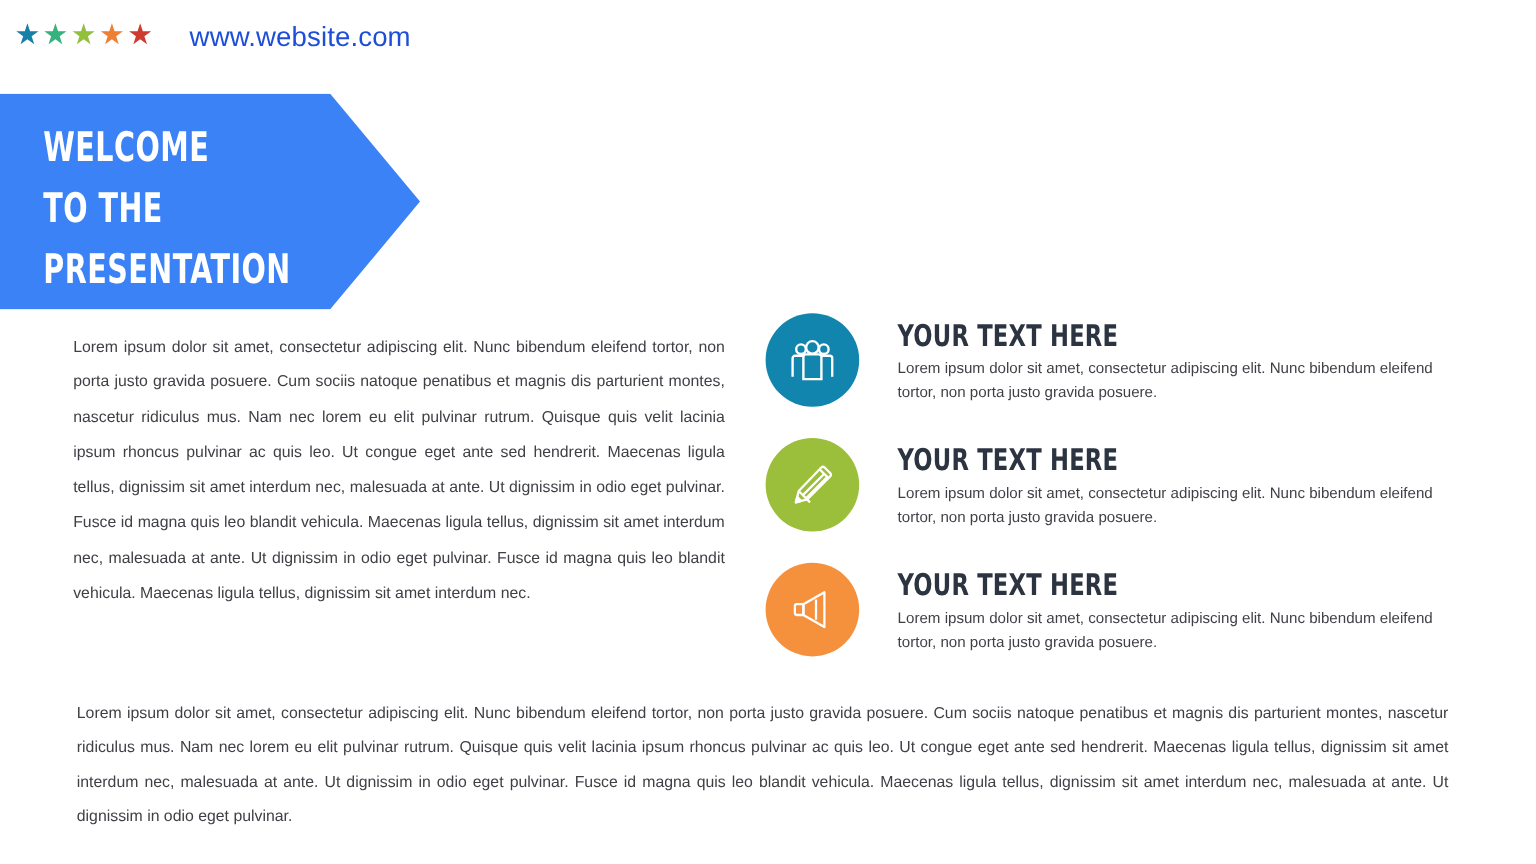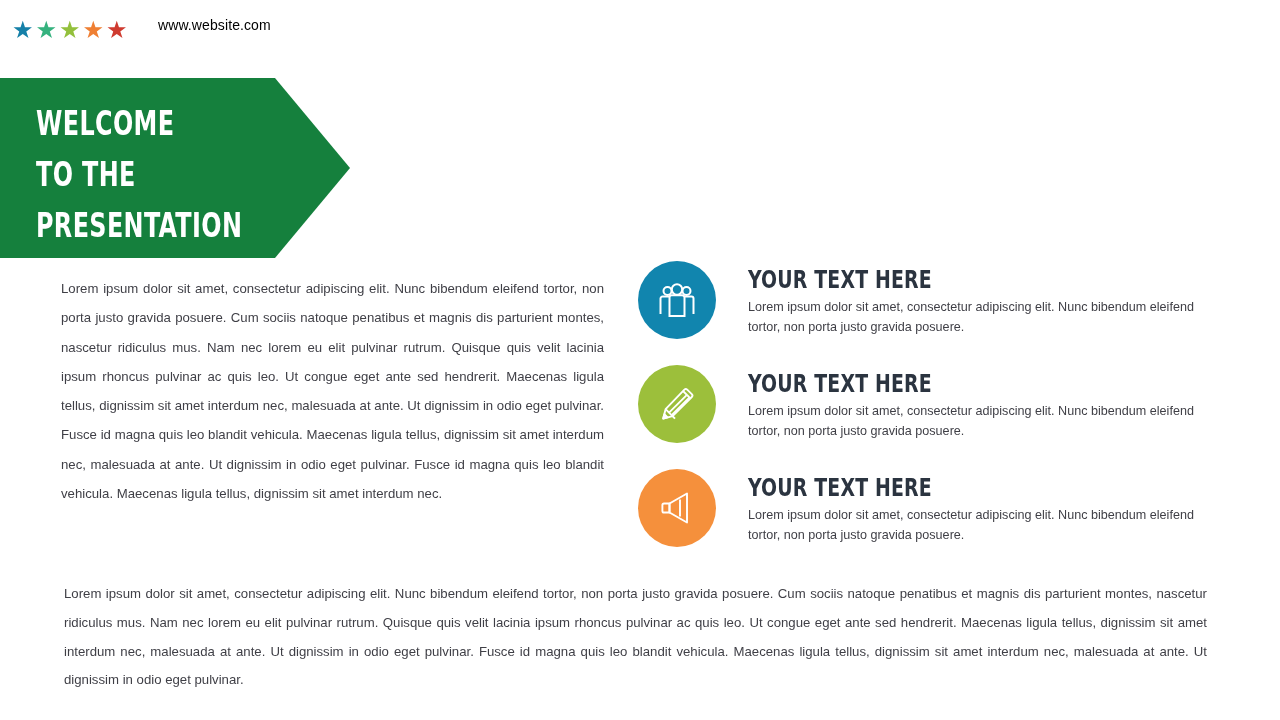--- a/index.html
+++ b/index.html
@@ -34,34 +34,34 @@
   }
   .star {
     font-size: 24px;
     line-height: 24px;
     display: block;
   }
   #website-url {
     position: absolute;
     left: 158px;
     top: 17px;
-    font-size: 14px;
-    color: #000000;
+    font-size: 23px;
+    color: #1d4ed8;
     letter-spacing: 0.1px;
     white-space: nowrap;
   }
 
   
   #welcome-banner {
     position: absolute;
     left: 0;
     top: 78px;
     width: 350px;
     height: 180px;
-    background: #15803d;
+    background: #3b82f6;
     -webkit-clip-path: polygon(0 0, 275px 0, 350px 50%, 275px 100%, 0 100%);
     clip-path: polygon(0 0, 275px 0, 350px 50%, 275px 100%, 0 100%);
   }
   #welcome-title {
     position: absolute;
     left: 36px;
     top: 20px;
     color: #ffffff;
     font-family: "Liberation Sans Narrow", "DejaVu Sans Condensed", "Liberation Sans", sans-serif;
     font-weight: bold;

